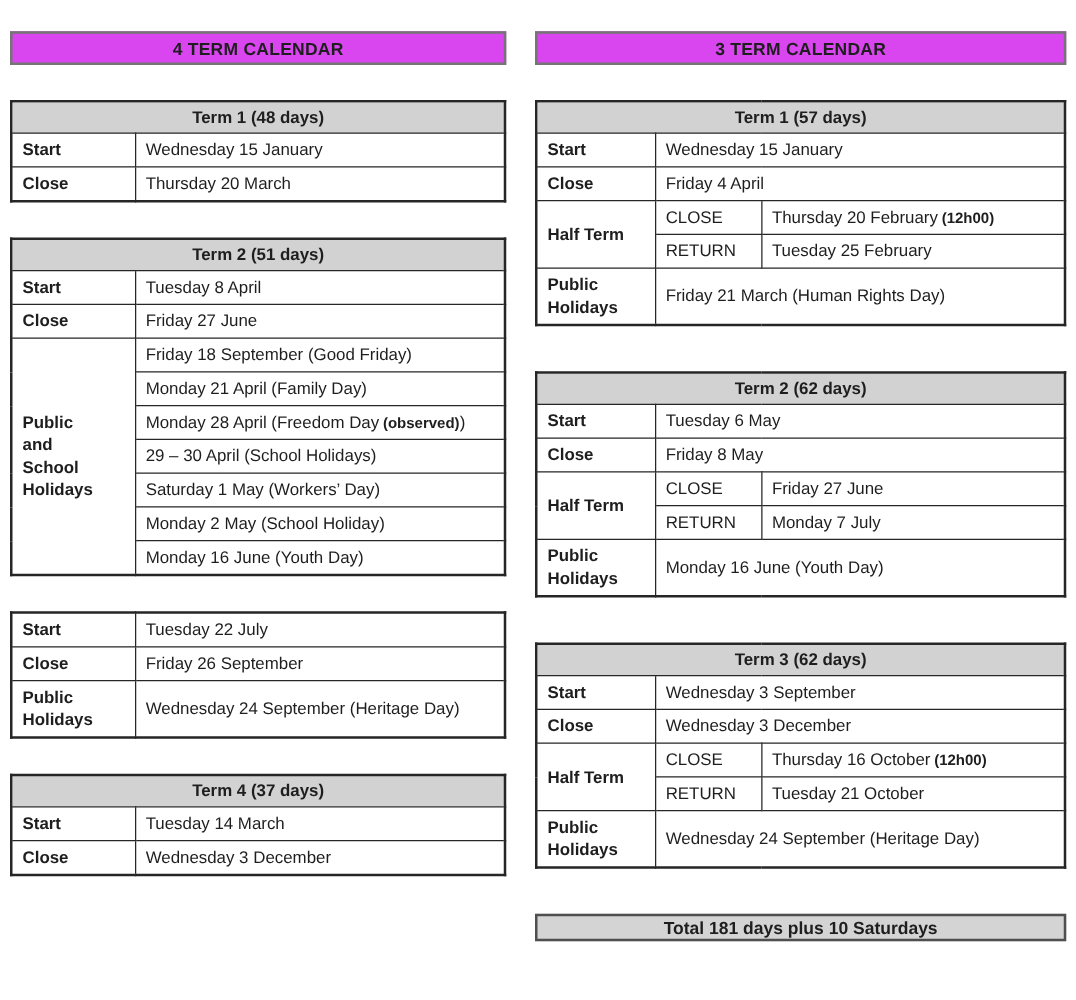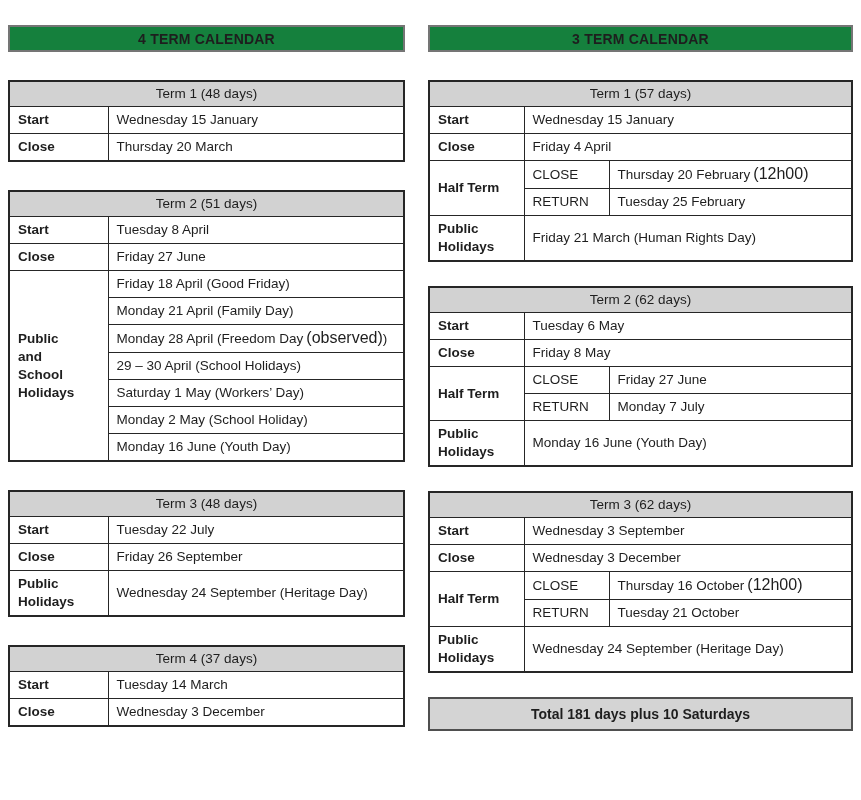--- a/index.html
+++ b/index.html
@@ -13,60 +13,60 @@
   .page {
     display: flex;
     gap: 23px;
     padding: 25px 8px 0 8px;
   }
   .col-left  { width: 397px; flex: 0 0 397px; }
   .col-right { width: 425px; flex: 0 0 425px; }
 
   .banner {
     height: 27px;
-    background: #15803d;
+    background: #d946ef;
     border: 2px solid #757575;
     display: flex; align-items: center; justify-content: center;
     font-weight: bold; font-size: 14px;
     margin-bottom: 28px;
     letter-spacing: 0.2px;
   }
   .totalbar {
-    height: 34px;
+    height: 22px;
     background: #d4d4d4;
     border: 2px solid #4f4f4f;
     display: flex; align-items: center; justify-content: center;
     font-weight: bold; font-size: 14px;
   }
 
   table.term {
     border-collapse: collapse;
     table-layout: fixed;
     width: 100%;
     border: 2px solid #262626;
     margin-bottom: 28px;
   }
-  .col-right table.term { margin-bottom: 24px; border-radius: 23px; }
+  .col-right table.term { margin-bottom: 36px; border-radius: 23px; }
   table.term td {
     border: 1px solid #262626;
     padding: 4px 8px;
     font-size: 13.5px;
     line-height: 18px;
     vertical-align: middle;
     overflow: hidden;
   }
   tr.title-row td {
     background: #d2d2d2;
     text-align: center;
-    font-weight: normal;
+    font-weight: bold;
     padding: 3px 8px;
   }
   td.lbl { font-weight: bold; }
   .pre { white-space: pre-line; }
-  .sm { font-size: 16px; margin-left: 3px; }
+  .sm { font-size: 12px; margin-left: 3px; font-weight: bold; }
 
   
   .col-left  col.c1 { width: 99px; }
   .col-right col.c1 { width: 95px; }
   .col-right col.c2 { width: 85px; }
 </style>
 </head>
 <body>
 
 <div class="page">
@@ -110,21 +110,21 @@
       </tr>
       <tr>
         <td class="lbl">Close</td>
         <td>Friday 27 June</td>
       </tr>
       <tr>
         <td class="lbl pre" rowspan="7">Public
 and
 School
 Holidays</td>
-        <td><span>Friday 18 April (Good Friday)</span></td>
+        <td><span>Friday 18 September (Good Friday)</span></td>
       </tr>
       <tr>
         <td><span>Monday 21 April (Family Day)</span></td>
       </tr>
       <tr>
         <td><span>Monday 28 April (Freedom Day</span><span class="sm">(observed)</span><span>)</span></td>
       </tr>
       <tr>
         <td><span>29 – 30 April (School Holidays)</span></td>
       </tr>
@@ -139,23 +139,20 @@
       </tr>
     </tbody>
       </table>
 
     <table class="term">
       <colgroup>
           <col class="c1">
           <col>
         </colgroup>
       <tbody>
-          <tr class="title-row">
-        <td colspan="2">Term 3 (48 days)</td>
-      </tr>
       <tr>
         <td class="lbl">Start</td>
         <td>Tuesday 22 July</td>
       </tr>
       <tr>
         <td class="lbl">Close</td>
         <td>Friday 26 September</td>
       </tr>
       <tr>
         <td class="lbl pre">Public

